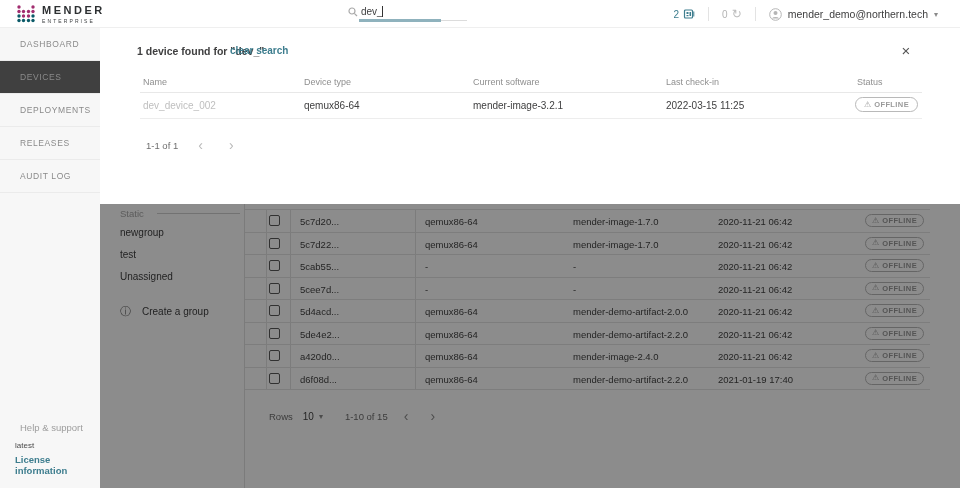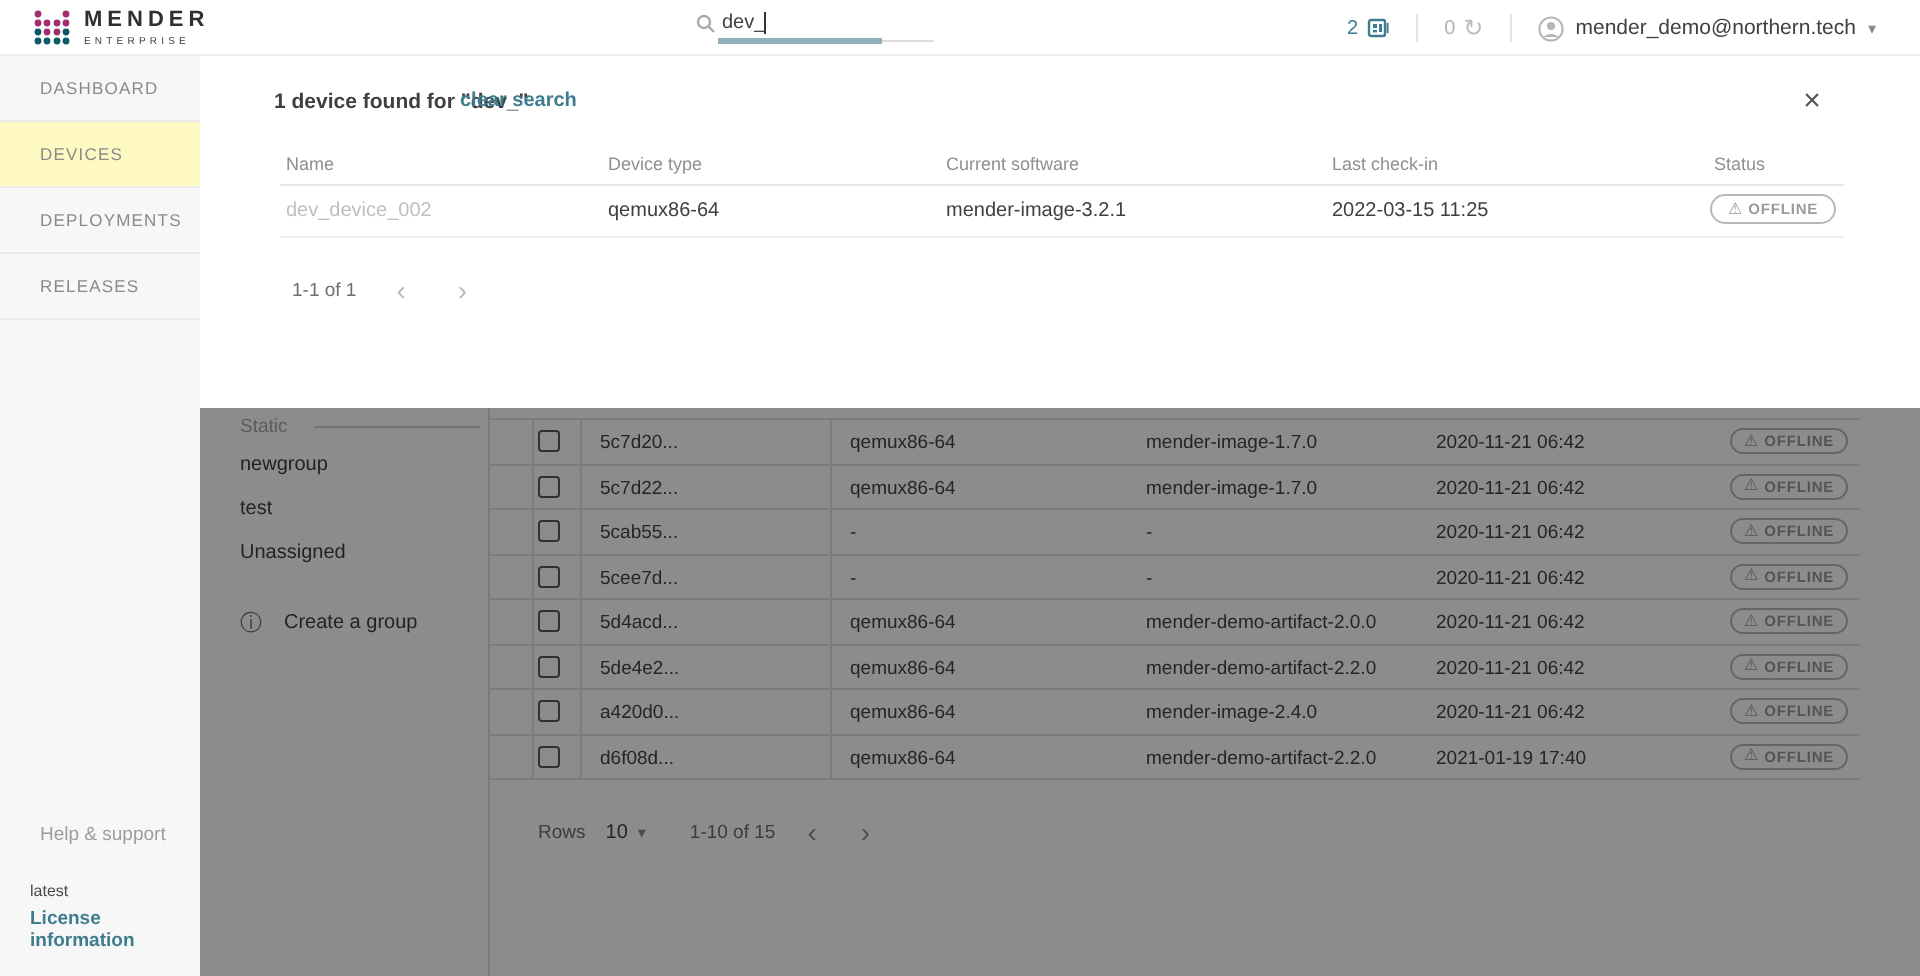--- a/index.html
+++ b/index.html
@@ -29,23 +29,23 @@
   .vdiv { width:1px; height:14px; background:#e3e3e3; }
   .account { display:flex; align-items:center; gap:6px; cursor:pointer; }
   .account-email { font-size:10.5px; color:#404041; }
   .caret-down { font-size:8px; color:#8a8a8a; }
 
   
   .sidebar { position:absolute; left:0; top:28px; width:100px; height:460px; background:#f7f7f7; z-index:20; }
   .nav-item { height:33px; display:flex; align-items:center; padding-left:20px;
               border-bottom:1px solid #ebebeb; cursor:pointer; }
   .nav-item span { font-size:8.5px; letter-spacing:0.6px; color:#8a8a8a; }
-  .nav-item.active { background:#fef9c3;text-align:center; }
+  .nav-item.active { background:#404040;text-align:center; }
   .sidebar-bottom { position:absolute; left:0; bottom:12px; width:100px; }
-  .help-link { padding-left:20px; font-size:9.5px; color:#9d9d9d; margin-bottom:18px; cursor:pointer; }
+  .help-link { padding-left:20px; font-size:9.5px; color:#9d9d9d; margin-bottom:8px; cursor:pointer; }
   .version-label { padding-left:15px; font-size:8px; font-weight:normal; color:#4a4a4a; }
   .license-link { padding-left:15px; font-size:9.5px; font-weight:bold; color:#3d7d8e; margin-top:4px; cursor:pointer; }
 
   
   .results-panel { position:absolute; left:100px; top:28px; width:860px; height:176px; background:#fff; z-index:25; }
   .results-summary { position:absolute; left:37px; top:17px; font-size:10.5px; font-weight:bold; color:#404041; }
   .clear-search { position:absolute; left:130px; top:17px; font-size:10px; font-weight:bold; color:#3d7d8e; cursor:pointer; }
   .close-x { position:absolute; left:797px; top:13px; width:18px; height:18px; font-size:15px; color:#555;
              display:flex; align-items:center; justify-content:center; cursor:pointer; }
 
@@ -179,20 +179,23 @@
     </div>
     <div class="nav-item active">
       <span>DEVICES</span>
     </div>
     <div class="nav-item">
       <span>DEPLOYMENTS</span>
     </div>
     <div class="nav-item">
       <span>RELEASES</span>
     </div>
+    <div class="nav-item">
+      <span>AUDIT LOG</span>
+    </div>
     <div class="sidebar-bottom">
       <div class="help-link">Help &amp; support</div>
       <div class="version-label">latest</div>
       <div class="license-link">License information</div>
     </div>
   </nav>
 
   <section class="results-panel">
     <div class="results-summary">1 device found for "dev_"</div>
     <div class="clear-search">clear search</div>

